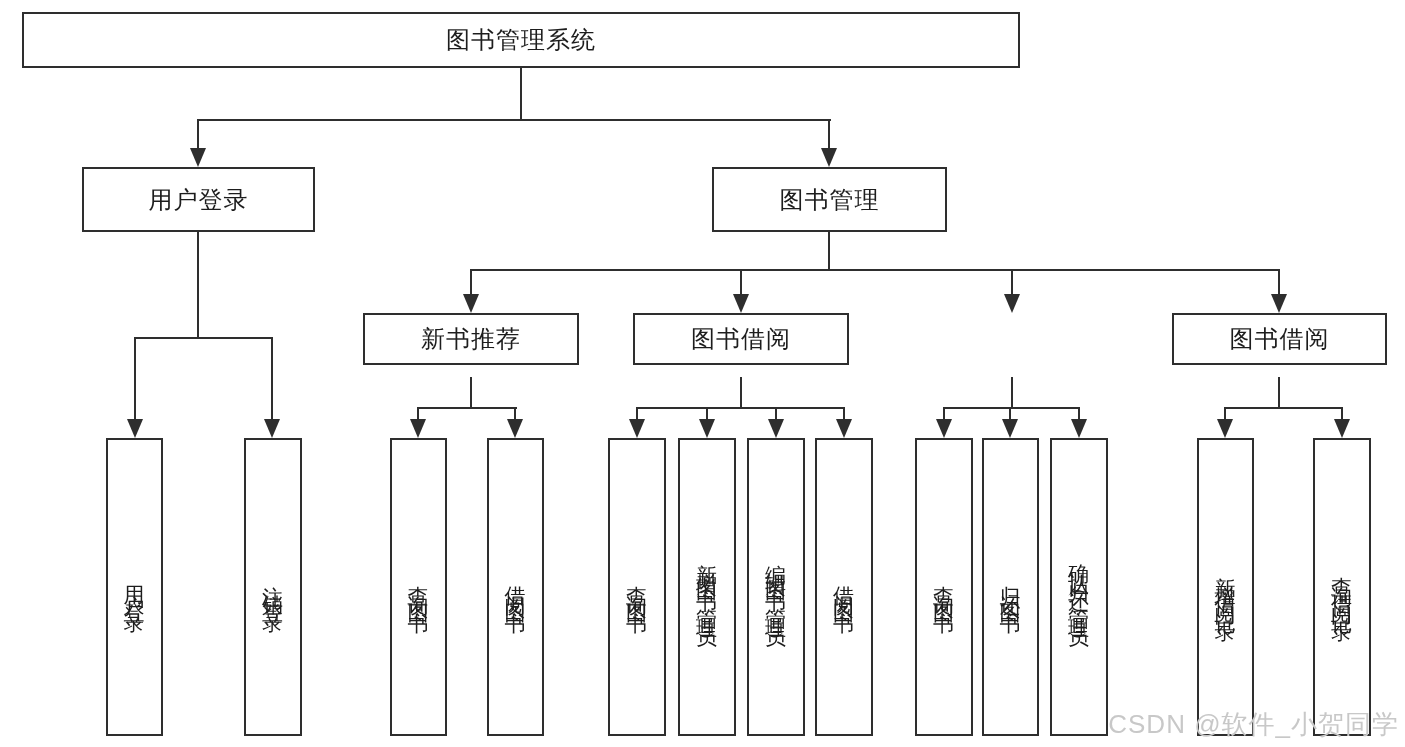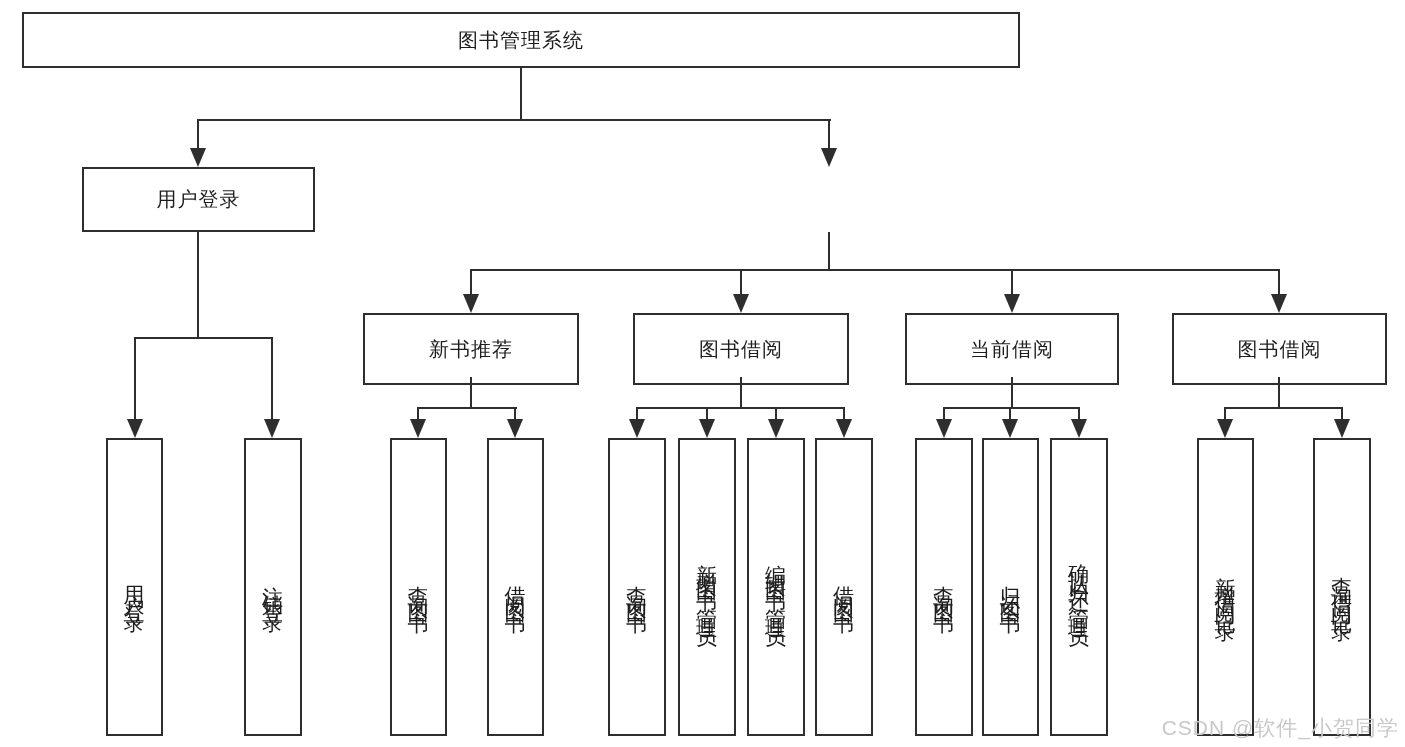--- a/index.html
+++ b/index.html
@@ -20,26 +20,26 @@
   .box{
     position:absolute;
     box-sizing:border-box;
     border:2px solid var(--line);
     background:#fff;
     display:flex;
     align-items:center;
     justify-content:center;
     text-align:center;
   }
-  .hbox{font-size:20px;letter-spacing:1px;}
+  .hbox{font-size:24px;letter-spacing:1px;}
   .root{left:22px;top:12px;width:998px;height:56px;}
   .lv2{top:167px;height:65px;}
   #b-login{left:82px;width:233px;}
   #b-mgmt{left:712px;width:235px;}
-  .lv3{top:313px;height:72px;}
+  .lv3{top:313px;height:52px;}
   #b-g0{left:363px;width:216px;}
   #b-g1{left:633px;width:216px;font-family:Liberation Serif, serif;}
   #b-g2{left:905px;width:214px;}
   #b-g3{left:1172px;width:215px;}
   .leaf{
     top:438px;height:298px;width:58px;
     writing-mode:vertical-rl;
     font-size:21px;
     letter-spacing:9px;
     line-height:1;
@@ -60,38 +60,38 @@
   .cline{position:absolute;background:var(--line);}
   .carrow{
     position:absolute;width:0;height:0;
     border-left:8px solid transparent;
     border-right:8px solid transparent;
     border-top:19px solid var(--line);
   }
   .watermark{
     position:absolute;
     right:6px;bottom:5px;
-    font-size:21px;
+    font-size:26px;
     color:var(--wm);
     letter-spacing:1px;
     white-space:nowrap;
   }
 </style>
 </head>
 <body>
 
 <div class="canvas">
 
   <div class="box hbox root">图书管理系统</div>
 
   <div class="box hbox lv2" id="b-login">用户登录</div>
+  <div class="box hbox lv2" id="b-mgmt">图书管理</div>
 
   <div class="box hbox lv3" id="b-g0">新书推荐</div>
   <div class="box hbox lv3" id="b-g1">图书借阅</div>
-  <div class="box hbox lv3" id="b-g2">当前借阅</div>
   <div class="box hbox lv3" id="b-g3">图书借阅</div>
 
   <div class="box leaf" id="l-a0">用户登录</div>
   <div class="box leaf" id="l-a1">注销登录</div>
 
   <div class="box leaf" id="l-b0">查询图书</div>
   <div class="box leaf" id="l-b1">借阅图书</div>
 
   <div class="box leaf" id="l-c0">查询图书</div>
   <div class="box leaf" id="l-c1">新增图书（管理员）</div>

